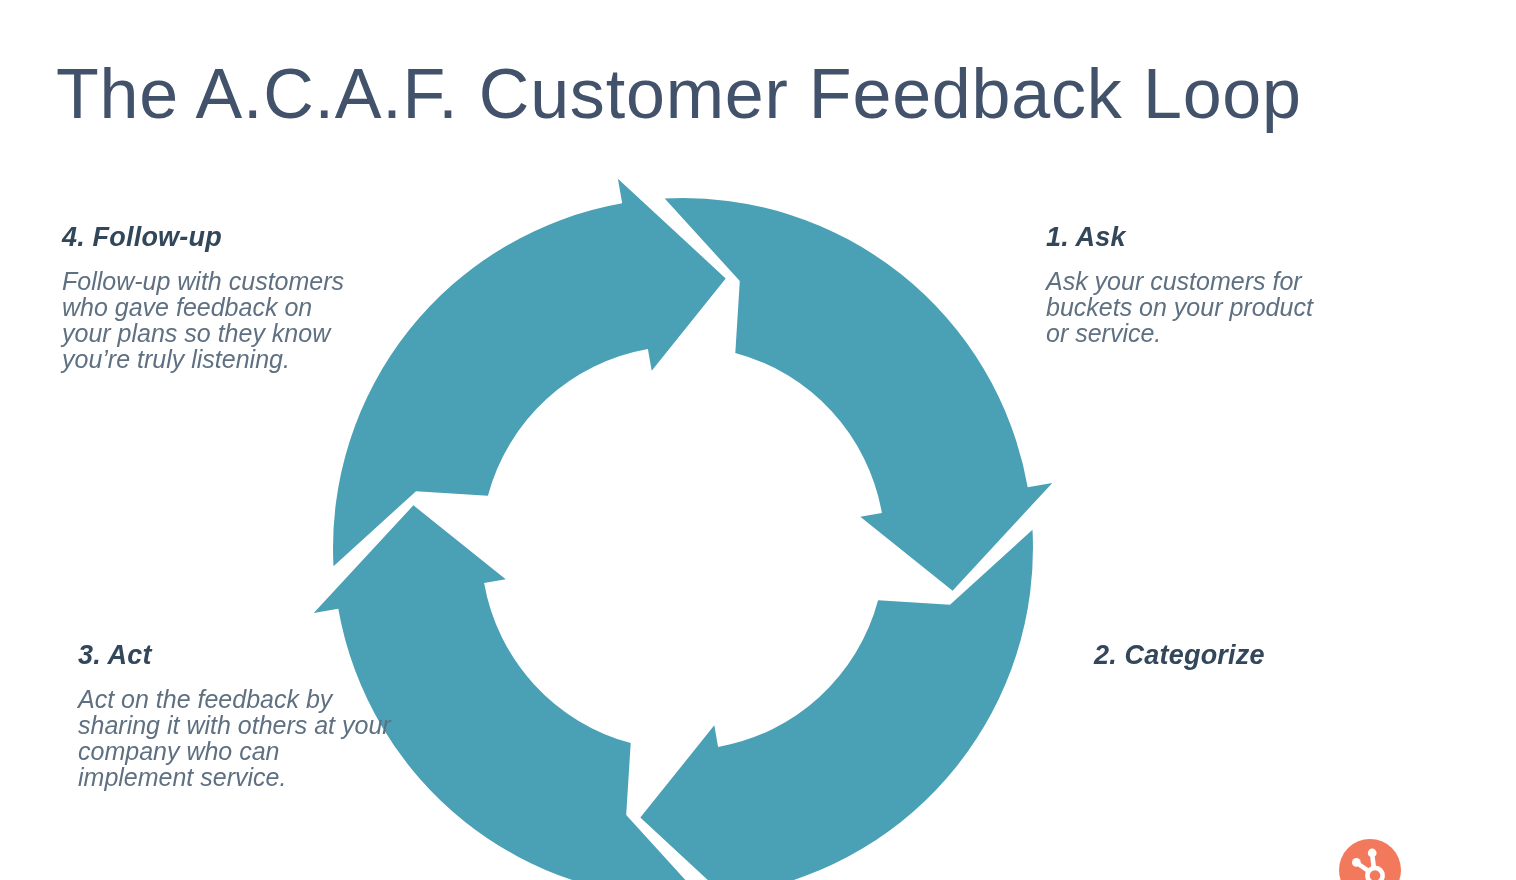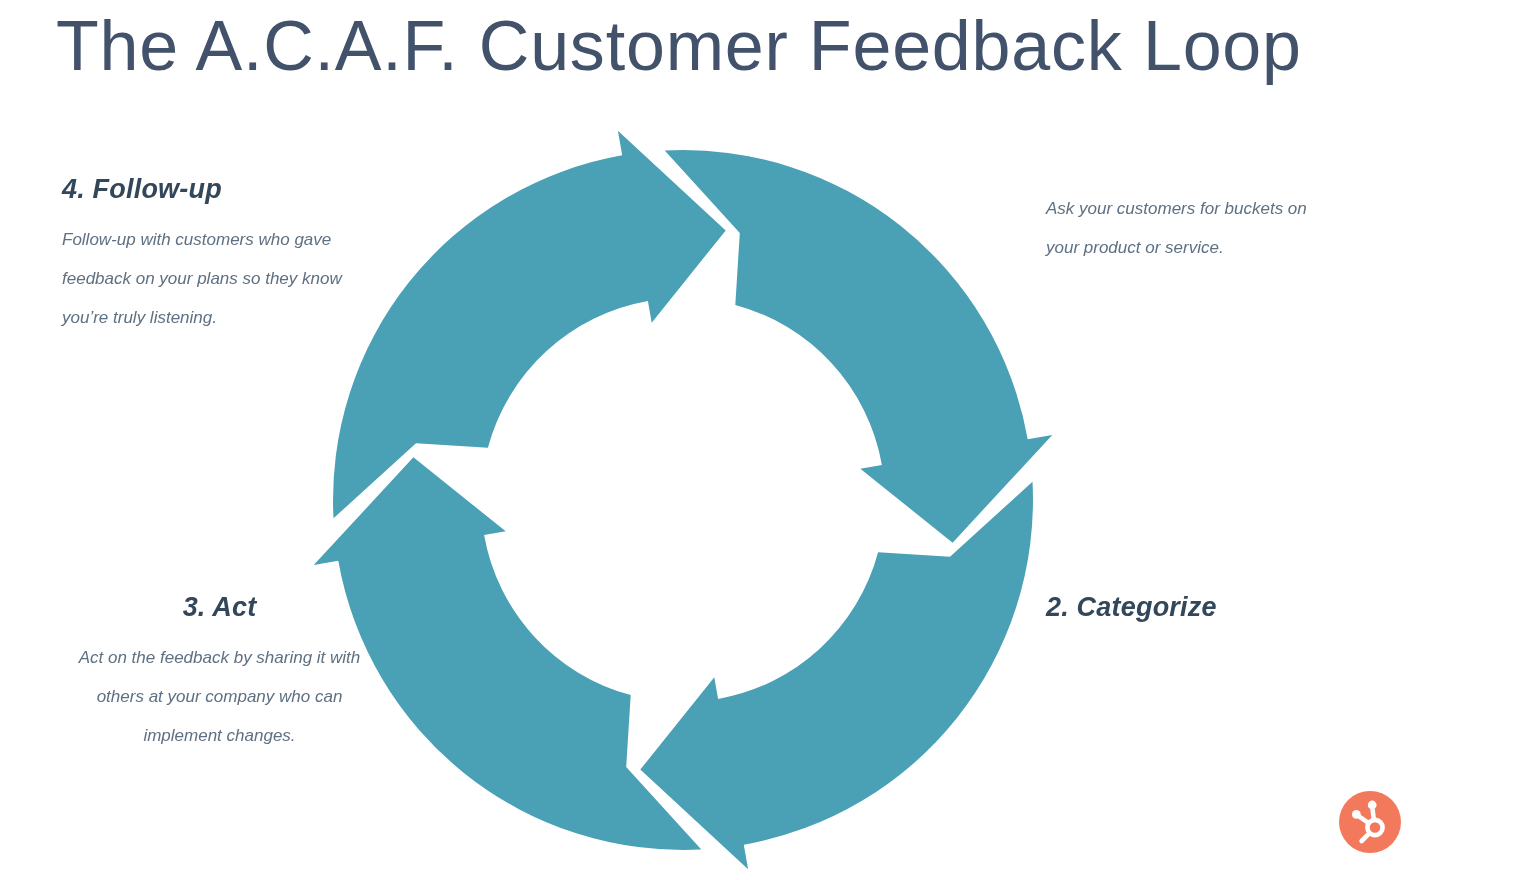--- a/index.html
+++ b/index.html
@@ -8,49 +8,49 @@
     --body-color:#5E7081;
   }
   html,body{margin:0;padding:0;}
   body{
     width:1516px;height:880px;
     background:#ffffff;
     overflow:hidden;
     position:relative;
     font-family:"Liberation Sans", sans-serif;
   }
-  .canvas{position:absolute;inset:0;}
+  .canvas{position:absolute;inset:0;margin-top:48px;}
   .title{
     position:absolute;
     left:56px;top:6px;margin:0;
     font-size:70px;
     font-weight:300;
     letter-spacing:.8px;
     color:var(--title-color);
     white-space:nowrap;
   }
   #loop-svg{position:absolute;left:0;top:0;}
   .step{position:absolute;font-style:italic;}
   .step h2{
     margin:0;
     font-size:27px;
     font-weight:700;
     letter-spacing:.2px;
     color:var(--heading-color);
   }
   .step p{
     margin:15px 0 0 0;
-    font-size:17px;
-    line-height:39px;
+    font-size:25px;
+    line-height:26px;
     color:var(--body-color);
   }
   .pos-step-4{left:62px;top:174px;width:300px;}
   .pos-step-1{left:1046px;top:174px;width:285px;}
-  .pos-step-3{left:62px;top:592px;width:315px;text-align:center;}
-  .pos-step-2{left:1046px;top:592px;width:290px;}
+  .pos-step-3{left:78px;top:592px;width:315px;}
+  .pos-step-2{left:1094px;top:592px;width:290px;}
   .badge{
     position:absolute;
     left:1339px;top:791px;
     width:62px;height:62px;
   }
   .badge svg{display:block;width:62px;height:62px;}
 </style>
 </head>
 <body>
 
@@ -64,26 +64,27 @@
       <path d="M 701.3 849.5 A 350 350 0 0 1 338.3 560.8 L 313.7 565.1 L 413.4 457.3 L 505.7 531.3 L 484.1 535.1 A 202 202 0 0 0 630.7 695.1 L 626.2 767.0 Z" fill="#4AA0B5"></path>
       <path d="M 333.5 518.3 A 350 350 0 0 1 622.2 155.3 L 617.9 130.7 L 725.7 230.4 L 651.7 322.7 L 647.9 301.1 A 202 202 0 0 0 487.9 447.7 L 416.0 443.2 Z" fill="#4AA0B5"></path>
     </svg>
 
   <div class="step pos-step-4">
     <h2>4. Follow-up</h2>
     <p>Follow-up with customers who gave feedback on your plans so they know you’re truly listening.</p>
   </div>
 
   <div class="step pos-step-1">
+    <h2>1. Ask</h2>
     <p>Ask your customers for buckets on your product or service.</p>
   </div>
 
   <div class="step pos-step-3">
     <h2>3. Act</h2>
-    <p>Act on the feedback by sharing it with others at your company who can implement changes.</p>
+    <p>Act on the feedback by sharing it with others at your company who can implement service.</p>
   </div>
 
   <div class="step pos-step-2">
     <h2>2. Categorize</h2>
   </div>
 
   <div class="badge">
     <svg viewBox="0 0 62 62">
       <circle id="badge-circle" cx="31" cy="31" r="31" fill="#F2795B"></circle>
       <g stroke="#ffffff" stroke-width="4.6" fill="none" stroke-linecap="round">

